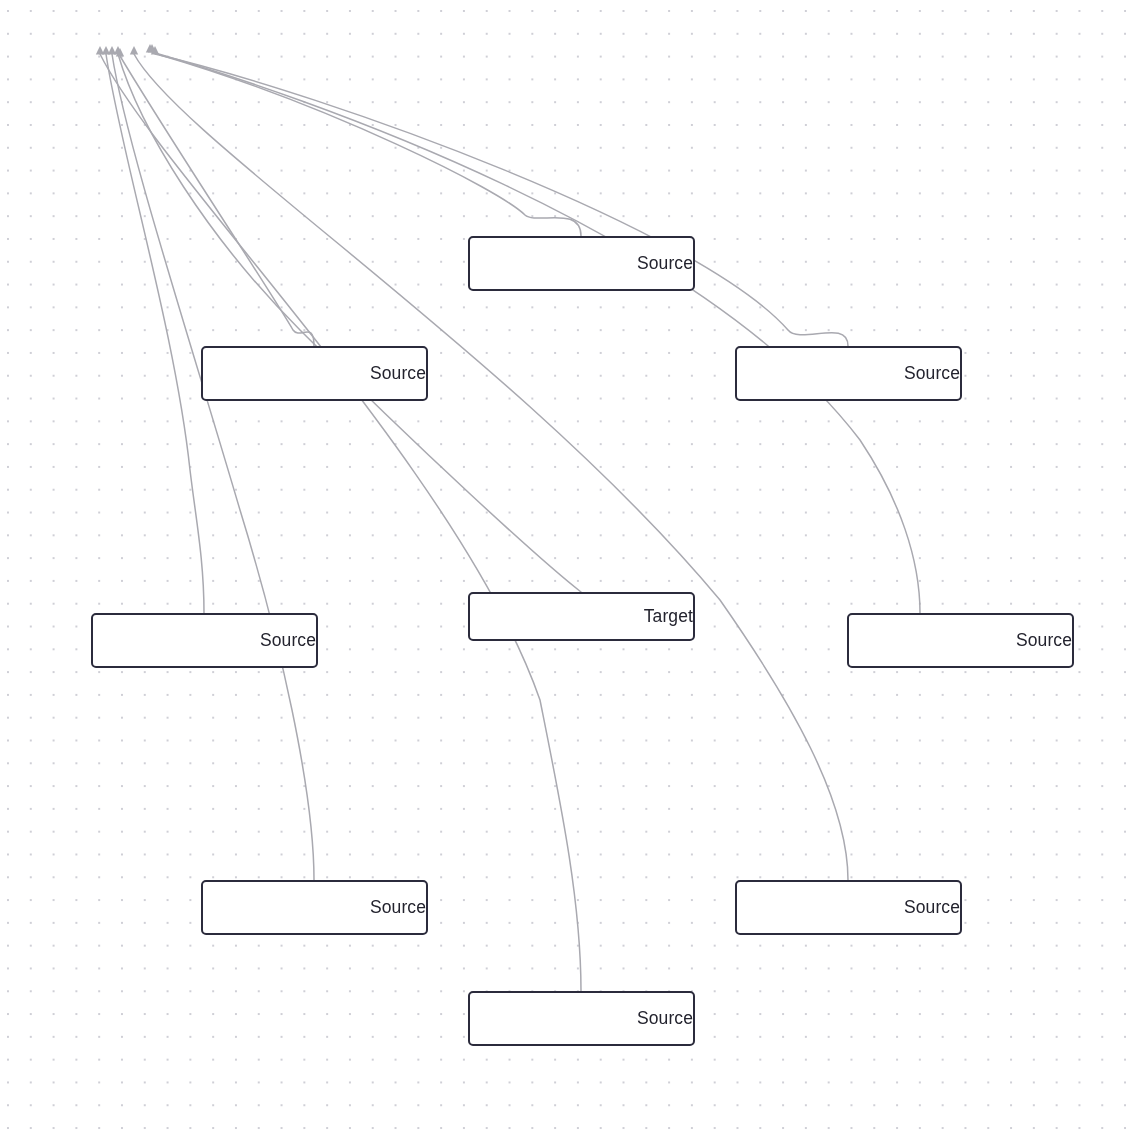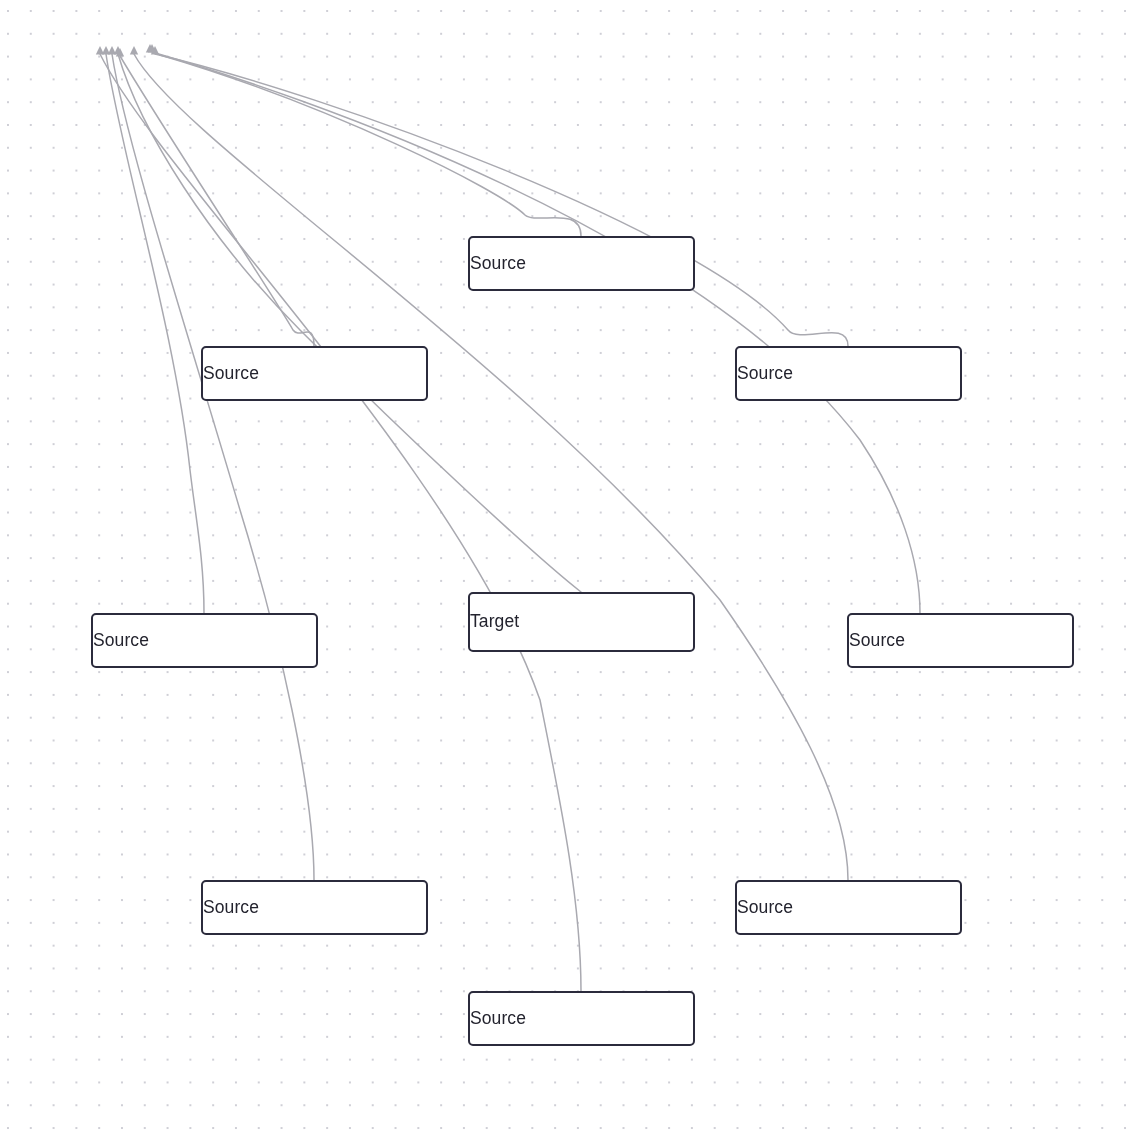--- a/index.html
+++ b/index.html
@@ -33,21 +33,21 @@
     stroke-linecap: round;
   }
   .node {
     position: absolute;
     box-sizing: border-box;
     background: #ffffff;
     border: 2px solid #2b2b3c;
     border-radius: 5px;
     display: flex;
     align-items: center;
-    justify-content: flex-start;
+    justify-content: flex-end;
     color: #23232e;
     font-size: 17.5px;
     font-family: "Liberation Sans", sans-serif;
     letter-spacing: 0.1px;
     line-height: 1;
     z-index: 5;
   }
   .node-label {
     user-select: none;
     white-space: nowrap;
@@ -89,21 +89,21 @@
       </div>
       <div class="node" style="left: 201px; top: 346px; width: 227px; height: 55px; border-color: rgb(43, 43, 60); background: rgb(255, 255, 255); color: rgb(35, 35, 46);">
         <span class="node-label">Source</span>
       </div>
       <div class="node" style="left: 735px; top: 346px; width: 227px; height: 55px; border-color: rgb(43, 43, 60); background: rgb(255, 255, 255); color: rgb(35, 35, 46);">
         <span class="node-label">Source</span>
       </div>
       <div class="node" style="left: 91px; top: 613px; width: 227px; height: 55px; border-color: rgb(43, 43, 60); background: rgb(255, 255, 255); color: rgb(35, 35, 46);">
         <span class="node-label">Source</span>
       </div>
-      <div class="node" style="left: 468px; top: 592px; width: 227px; height: 60px; border-color: rgb(43, 43, 60); background: rgb(255, 255, 255); color: rgb(35, 35, 46);">
+      <div class="node" style="left: 468px; top: 592px; width: 227px; height: 49px; border-color: rgb(43, 43, 60); background: rgb(255, 255, 255); color: rgb(35, 35, 46);">
         <span class="node-label">Target</span>
       </div>
       <div class="node" style="left: 847px; top: 613px; width: 227px; height: 55px; border-color: rgb(43, 43, 60); background: rgb(255, 255, 255); color: rgb(35, 35, 46);">
         <span class="node-label">Source</span>
       </div>
       <div class="node" style="left: 201px; top: 880px; width: 227px; height: 55px; border-color: rgb(43, 43, 60); background: rgb(255, 255, 255); color: rgb(35, 35, 46);">
         <span class="node-label">Source</span>
       </div>
       <div class="node" style="left: 735px; top: 880px; width: 227px; height: 55px; border-color: rgb(43, 43, 60); background: rgb(255, 255, 255); color: rgb(35, 35, 46);">
         <span class="node-label">Source</span>

